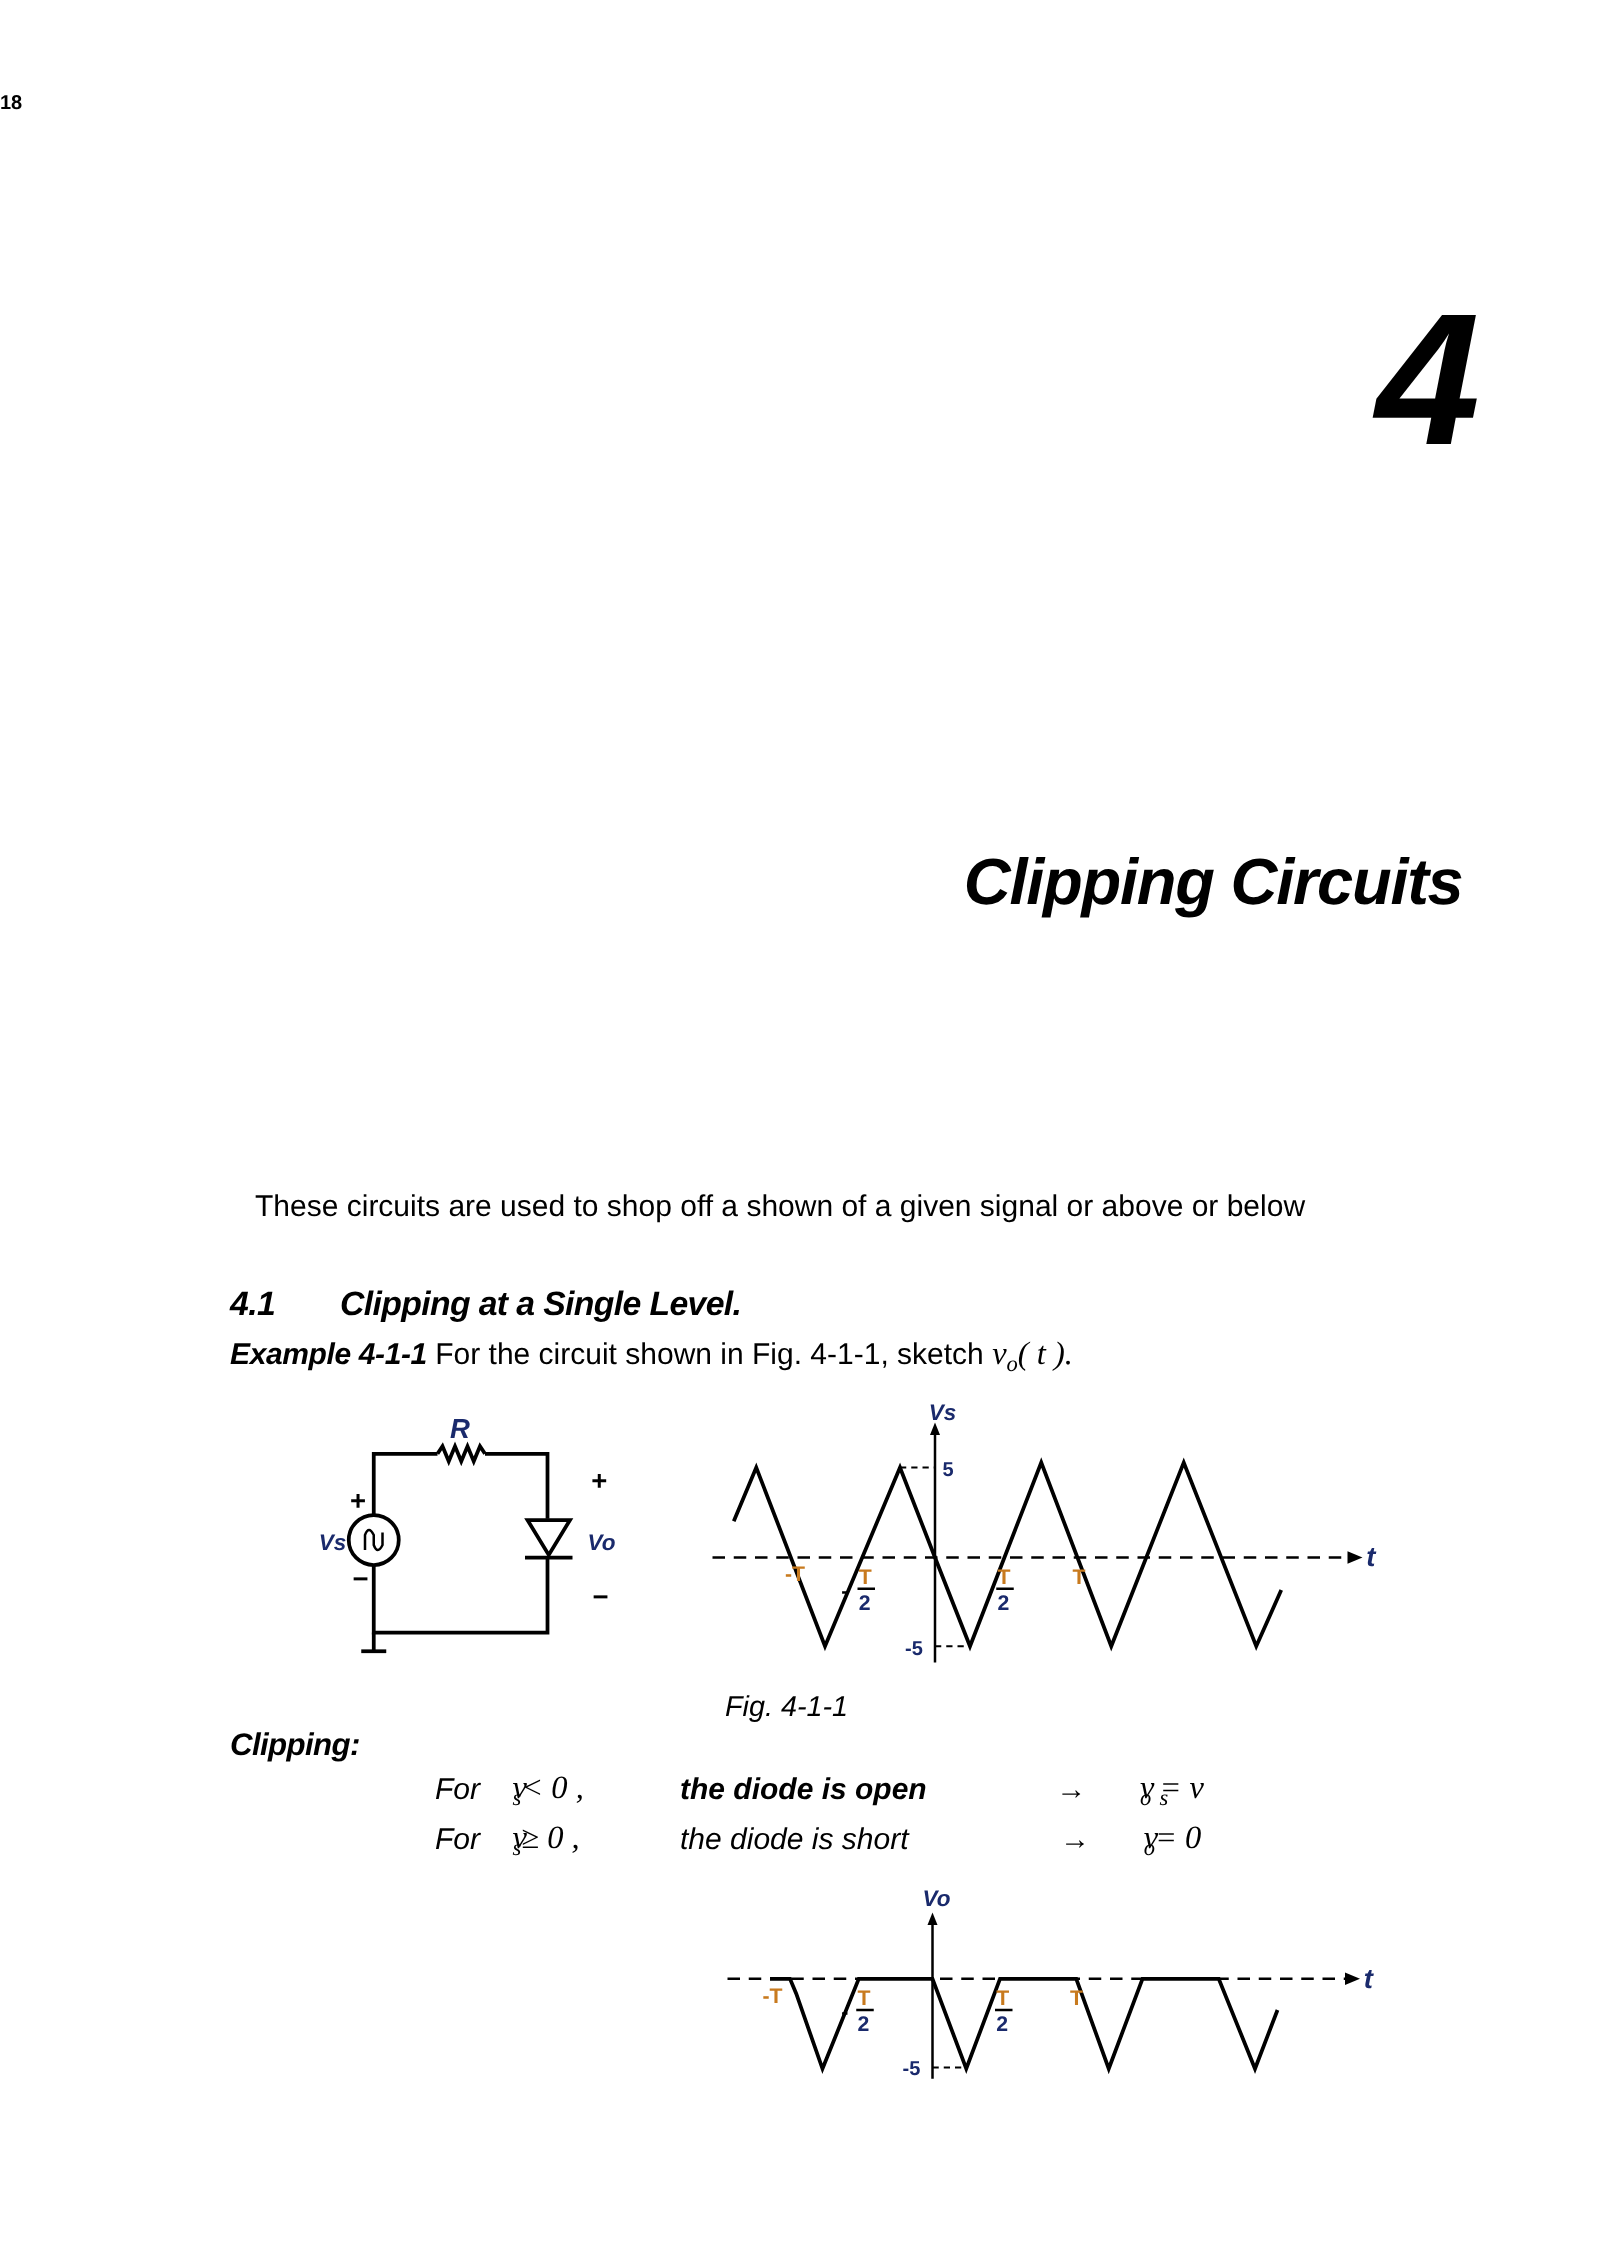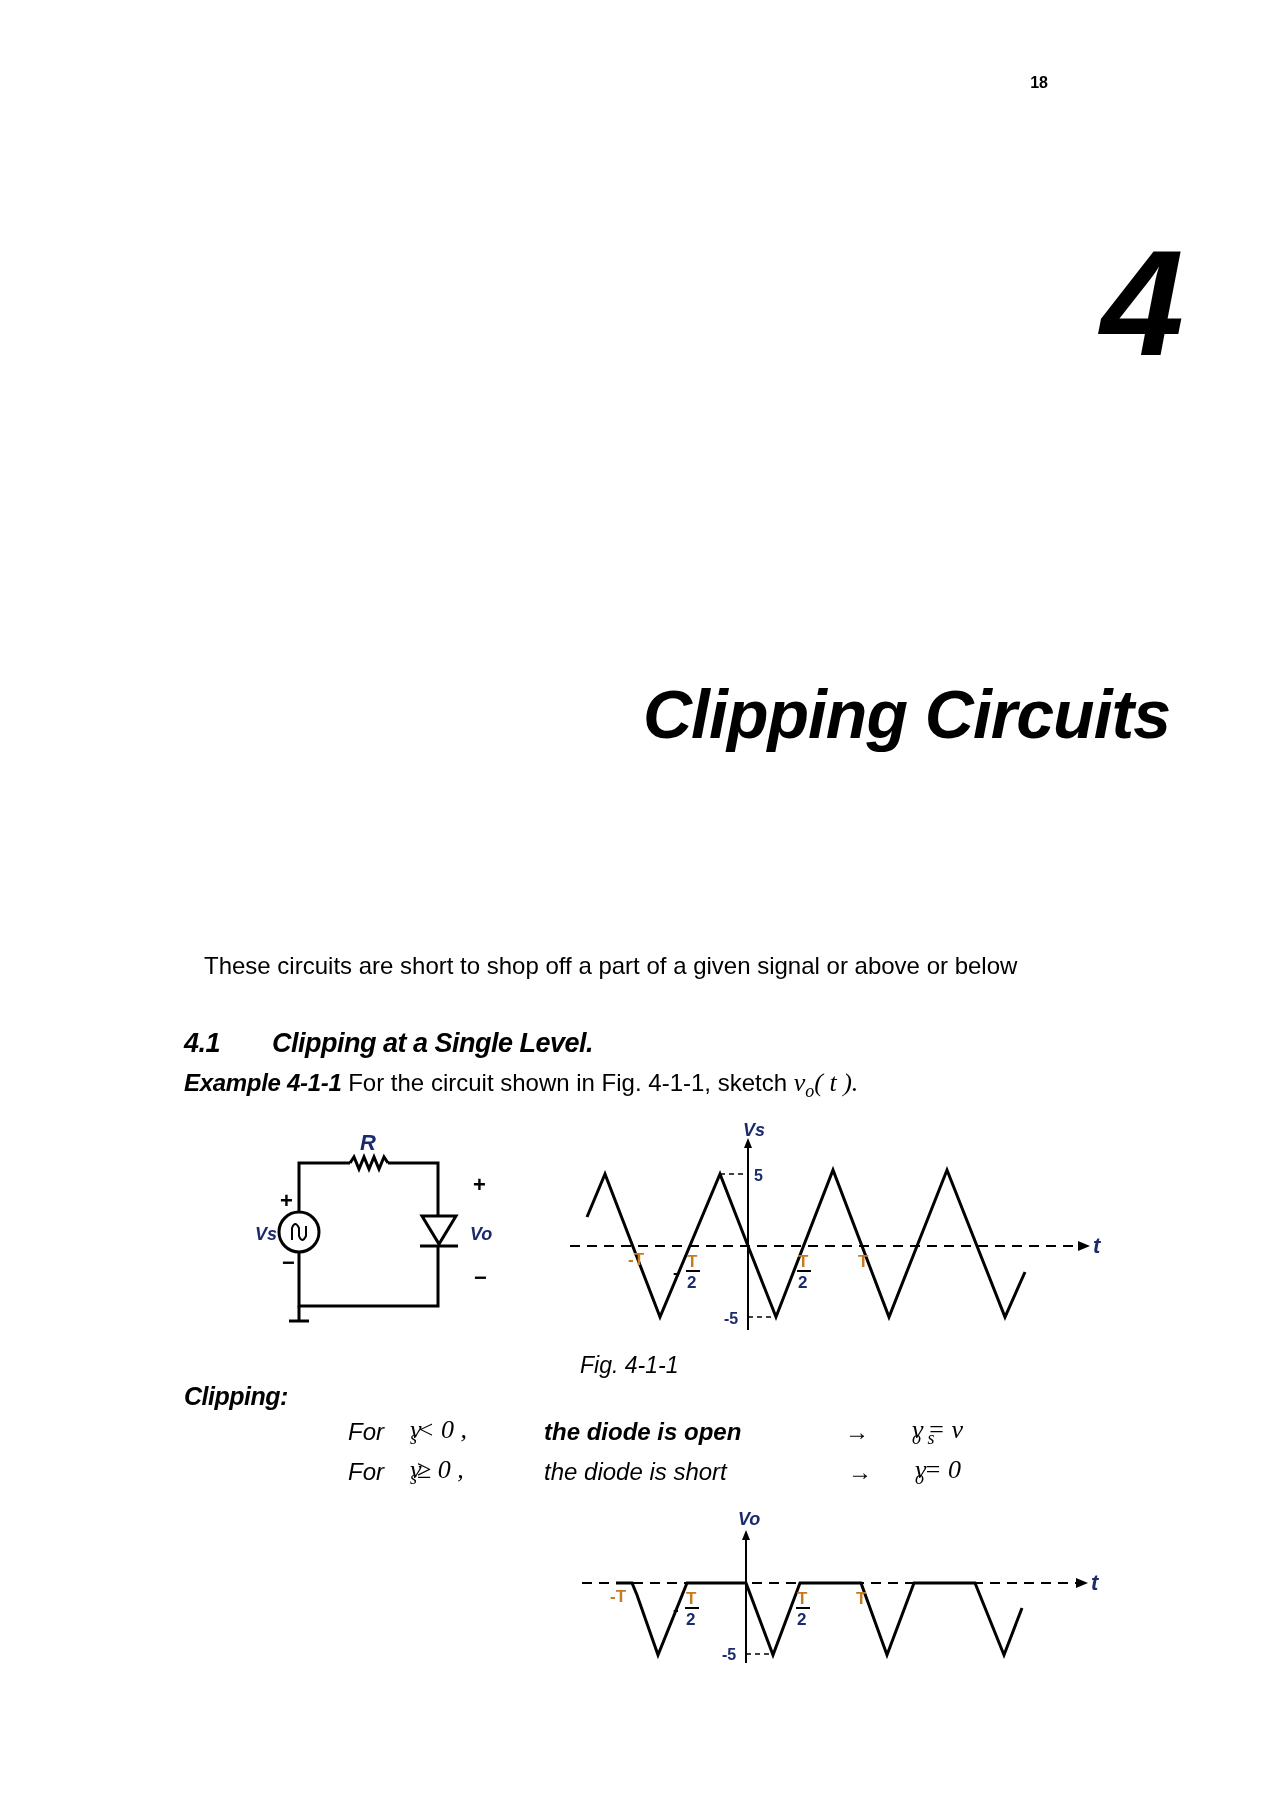--- a/index.html
+++ b/index.html
@@ -1,20 +1,20 @@
 <!DOCTYPE html>
 <html><head>
   <meta charset="utf-8">
   <style>
     html, body { margin: 0; padding: 0; background: #ffffff; }
     body { width: 1280px; height: 1811px; position: relative; overflow: hidden; color: #000; font-family: "Liberation Sans", sans-serif; }
     .abs { position: absolute; }
-    .page-number { left: 0; width: 1048px; top: 74px; text-align: right; font-weight: bold; font-size: 16px; }
+    .page-number { left: 0; width: 1048px; top: 74px; text-align: left; font-weight: bold; font-size: 16px; }
     .chapter-number { right: 100px; top: 228px; font-size: 150px; font-weight: bold; font-style: italic; line-height: 1; letter-spacing: -4px; }
-    .chapter-title { right: 110px; top: 680px; font-size: 68px; font-style: italic; font-weight: bold; letter-spacing: -1px; line-height: 1; }
+    .chapter-title { right: 110px; top: 680px; font-size: 52px; font-style: italic; font-weight: bold; letter-spacing: -1px; line-height: 1; }
     .intro { left: 184px; top: 950px; width: 990px; font-size: 24px; line-height: 31px; }
     .intro .line1 { padding-left: 20px; display: block; }
     .section-heading { left: 184px; top: 1028px; font-size: 27px; font-weight: bold; font-style: italic; letter-spacing: -0.5px; }
     .section-heading .num { display: inline-block; width: 88px; }
     .example { left: 184px; top: 1068px; font-size: 24px; white-space: nowrap; }
     .example .ex-label { font-weight: bold; font-style: italic; letter-spacing: -0.3px; }
     .math { font-family: "Liberation Serif", serif; font-style: italic; font-size: 26px; }
     .math sub { font-size: 18px; vertical-align: -6px; }
     .fig-caption { left: 580px; top: 1352px; font-size: 23px; font-style: italic; }
     .solution-label { left: 184px; top: 1382px; font-size: 25px; font-weight: bold; font-style: italic; letter-spacing: -0.5px; }
@@ -25,21 +25,21 @@
 </head>
 <body>
 
 <div class="abs page-number">18</div>
 
 <div class="abs chapter-number">4</div>
 
 <div class="abs chapter-title">Clipping Circuits</div>
 
 <div class="abs intro">
-  <span class="line1">These circuits are short to shop off a part of a given signal or above or below</span>
+  <span class="line1">These circuits are used to shop off a shown of a given signal or above or below</span>
 </div>
 
 <div class="abs section-heading">
   <span class="num">4.1</span><span>Clipping at a Single Level.</span>
 </div>
 
 <div class="abs example">
   <span class="ex-label">Example 4-1-1</span>
   <span>For the circuit shown in Fig. 4-1-1, sketch</span>
   <span class="math"><span>v</span><sub>o</sub><span>( t ).</span></span>

